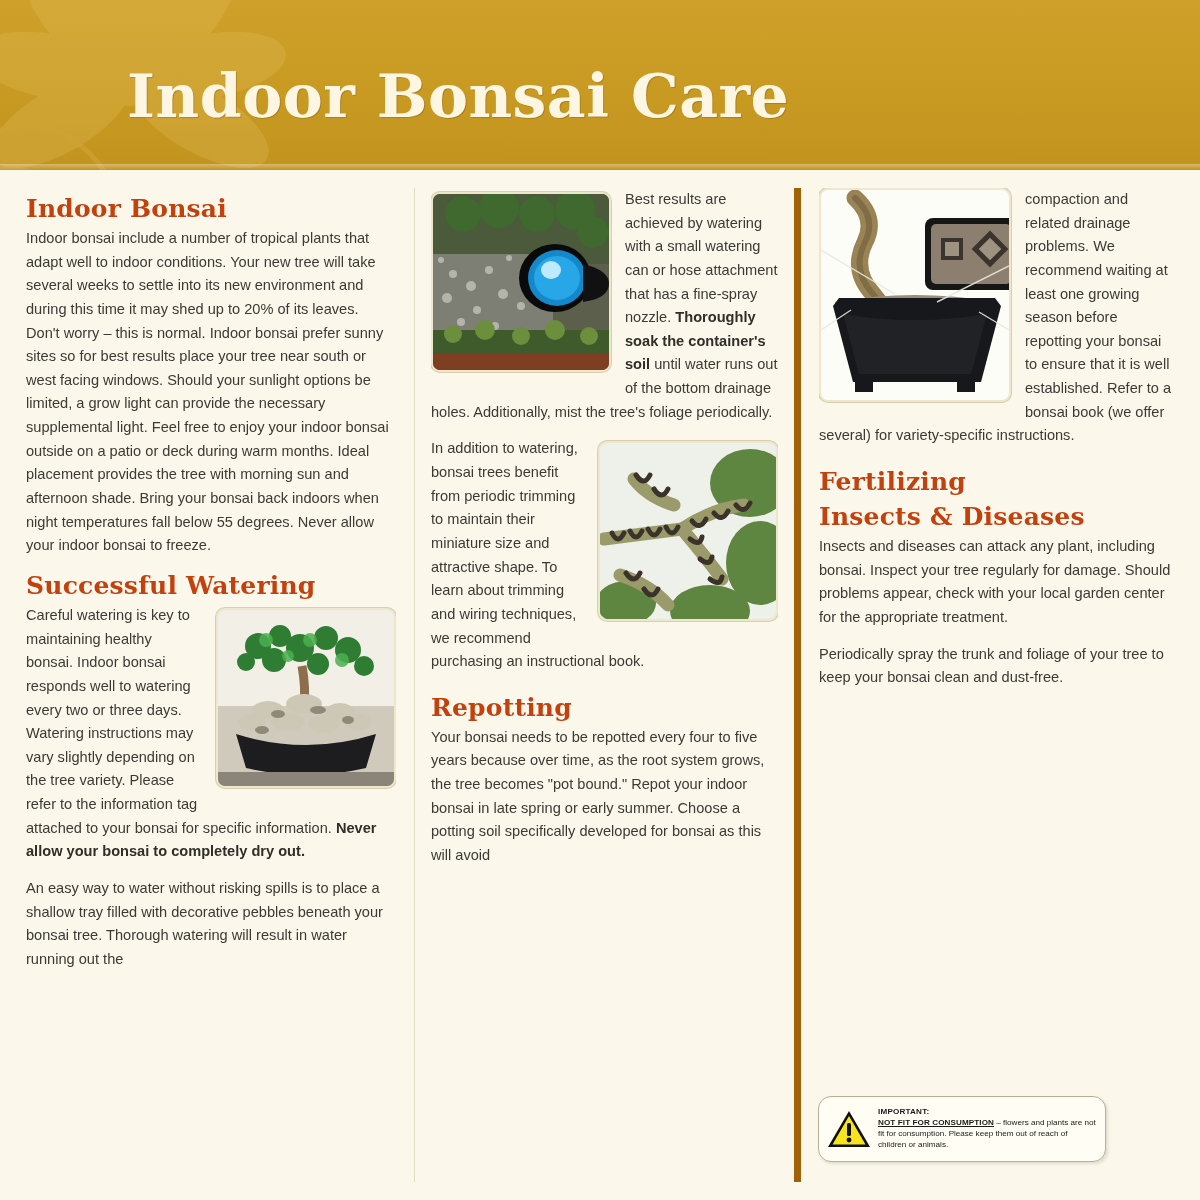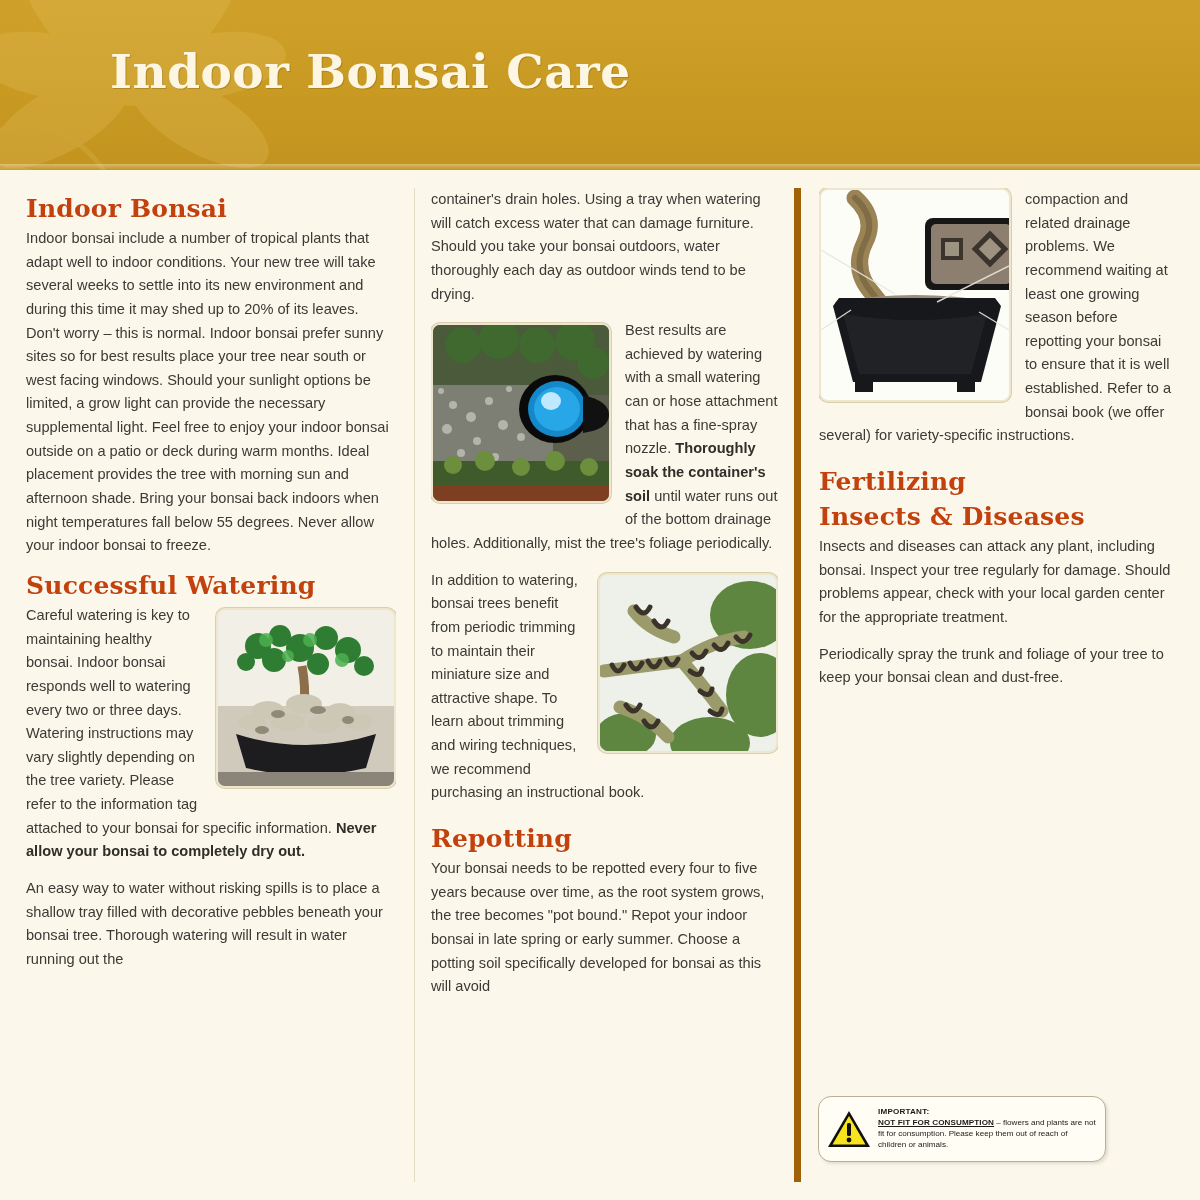--- a/index.html
+++ b/index.html
@@ -16,24 +16,24 @@
     position:relative;
     height:170px;
     background:linear-gradient(180deg,#cfa12a 0%,#c99a22 55%,#c2941f 100%);
     overflow:hidden;
   }
   .header .flower{
     position:absolute;left:-40px;top:-70px;width:340px;height:340px;
     opacity:.30;
   }
   .header h1{
-    position:absolute;left:110px;top:44px;margin:0;
+    position:absolute;left:110px;top:44px;margin:17px;
     font-family:"DejaVu Serif", serif;
     font-weight:700;
-    font-size:47px;
+    font-size:60px;
     letter-spacing:0.5px;
     color:#fdf6e2;
     text-shadow:1px 1px 0 rgba(120,85,10,.35);
   }
   .header .underline{
     position:absolute;left:0;right:0;bottom:0;height:6px;
     background:linear-gradient(180deg,rgba(255,255,255,.35),rgba(255,255,255,0));
   }
 
   
@@ -178,21 +178,20 @@
               <rect x="0" y="162" width="176" height="14" fill="#8a8578"></rect>
             </svg>
           </div>
           <p><span>Careful watering is key to maintaining healthy bonsai. Indoor bonsai responds well to watering every two or three days. Watering instructions may vary slightly depending on the tree variety. Please refer to the information tag attached to your bonsai for specific information. </span><b>Never allow your bonsai to completely dry out.</b></p>
         </div>
 
         <p>An easy way to water without risking spills is to place a shallow tray filled with decorative pebbles beneath your bonsai tree. Thorough watering will result in water running out the</p>
       </div>
 
       <div class="col col2">
-        <p>container's drain holes. Using a tray when watering will catch excess water that can damage furniture. Should you take your bonsai outdoors, water thoroughly each day as outdoor winds tend to be drying.</p>
 
         <div class="flow">
           <div class="photo ph-water">
             <svg viewBox="0 0 176 176" width="176" height="176">
               <rect width="176" height="176" fill="#5b5f4b"></rect>
               <rect width="176" height="70" fill="#4a5a3a"></rect>
               <g fill="#3f6b2e" opacity=".9">
                 <circle cx="30" cy="20" r="18"></circle>
                   <circle cx="66" cy="14" r="20"></circle>
                 <circle cx="104" cy="20" r="18"></circle>

